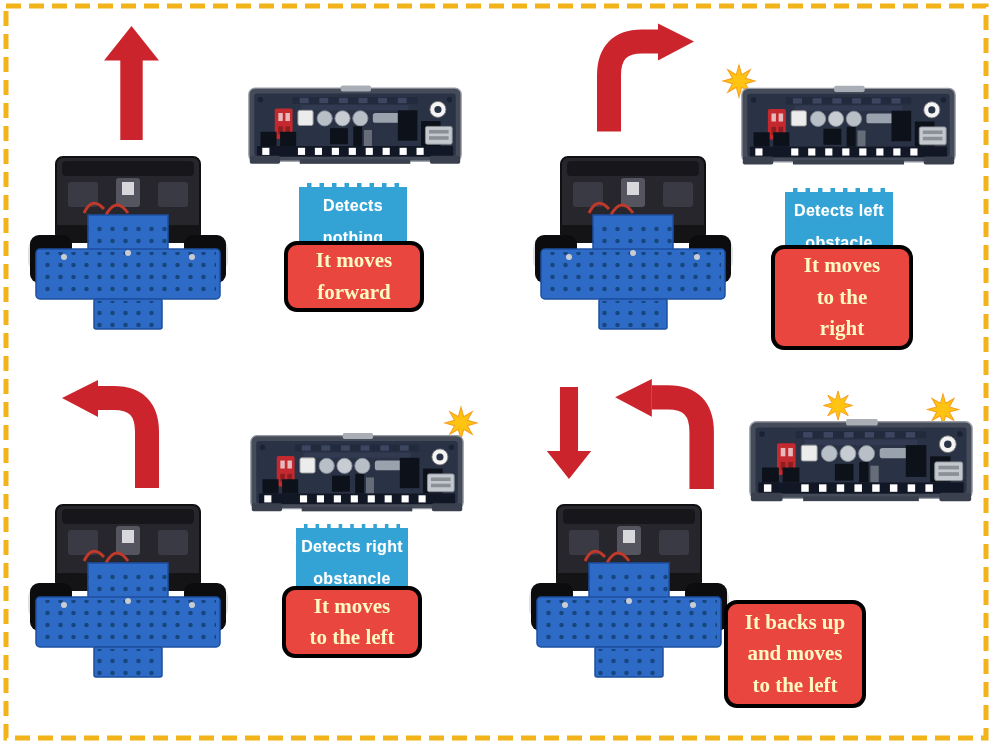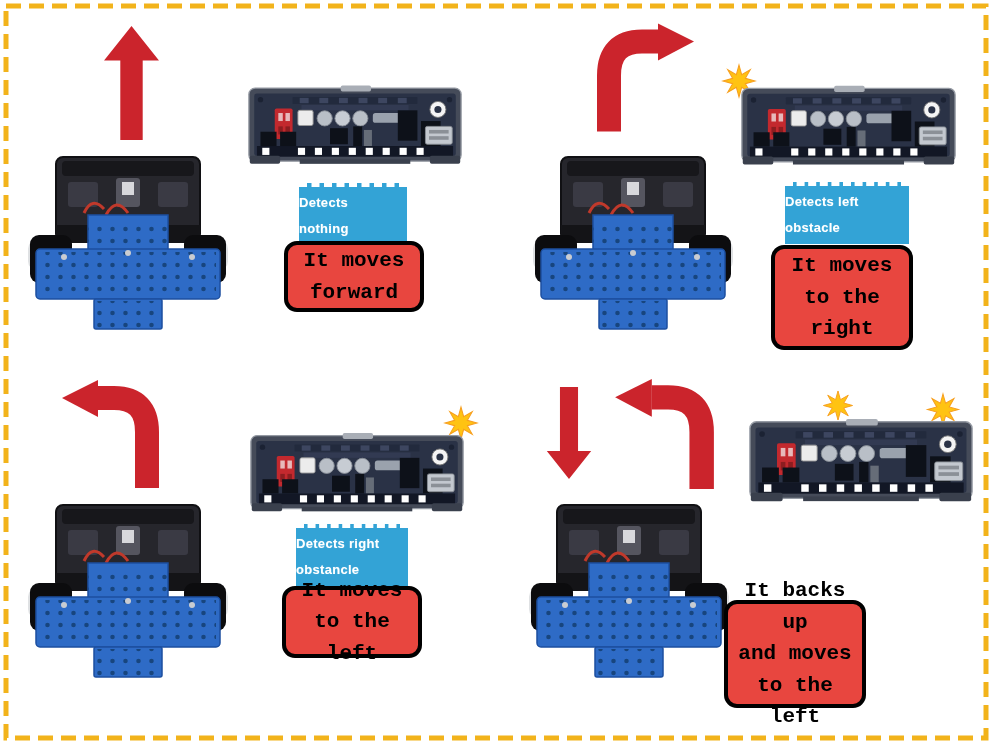--- a/index.html
+++ b/index.html
@@ -8,35 +8,35 @@
     font-family:"Liberation Sans",sans-serif;
   }
   .abs{position:absolute;}
   .quad{position:absolute;inset:0;}
   .border-overlay{position:absolute;inset:0;width:992px;height:744px;pointer-events:none;}
   .condition-box{
     background:var(--condition-blue,#33A3D6);
     border-top:4px dashed #ffffff;
     color:#fff;
     font-weight:bold;
-    font-size:13px;
+    font-size:16px;
     letter-spacing:.3px;
     line-height:2.0;
-    text-align:left;
+    text-align:center;
     white-space:pre-line;
     padding-top:3px;
     box-sizing:border-box;
     text-shadow:0 0 1px rgba(255,255,255,.4);
   }
   .action-box{
     background:var(--action-red,#E8463F);
     border:4px solid #000;
     border-radius:13px;
-    color:#000000;
-    font-family:Liberation Mono, monospace;
+    color:#fef9c3;
+    font-family:Liberation Serif, serif;
     font-weight:bold;
     font-size:21px;
     line-height:1.5;
     text-align:center;
     white-space:pre-line;
     display:flex;align-items:center;justify-content:center;
     box-sizing:border-box;
     z-index:2;
   }
   .sprite-defs{position:absolute;width:0;height:0;}
@@ -172,21 +172,21 @@
       </svg>
     <svg class="abs" style="left:722px;top:64px;width:34px;height:34px" viewBox="0 0 32 32">
         <use href="#spr-star"></use>
       </svg>
     <svg class="abs" style="left:741px;top:85px;width:215px;height:82px" viewBox="0 0 240 90">
         <use href="#spr-board"></use>
       </svg>
     <svg class="abs" style="left:533px;top:150px;width:200px;height:180px" viewBox="0 0 200 178">
         <use href="#spr-robot"></use>
       </svg>
-    <div class="abs condition-box" style="left:785px;top:182px;width:124px;height:62px">Detects left
+    <div class="abs condition-box" style="left:785px;top:188px;width:108px;height:62px">Detects left
 obstacle</div>
     <div class="abs action-box" style="left:771px;top:245px;width:142px;height:105px">It moves
 to the
 right</div>
   </div>
 
   <div class="quad">
     <svg class="abs" style="left:60px;top:377px;width:100px;height:112px" viewBox="0 0 100 110">
         <use href="#spr-arrow-curve-left"></use>
       </svg>

